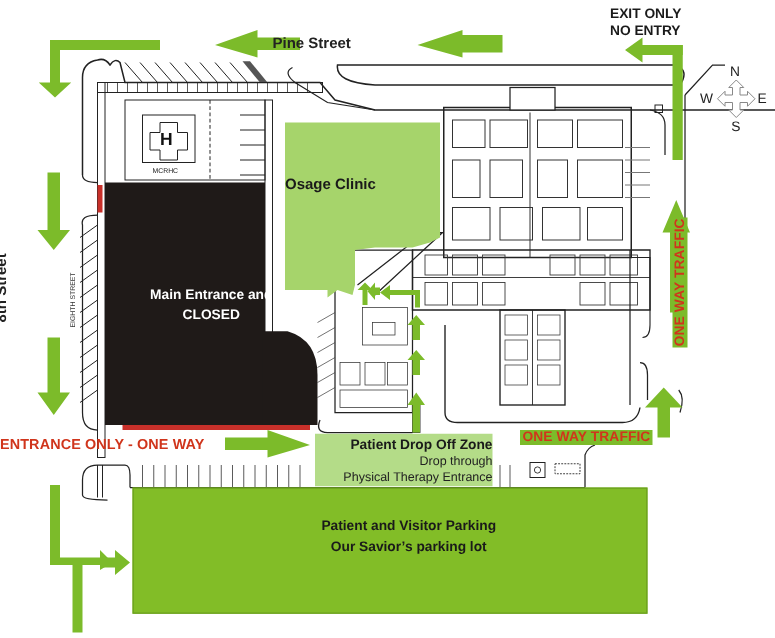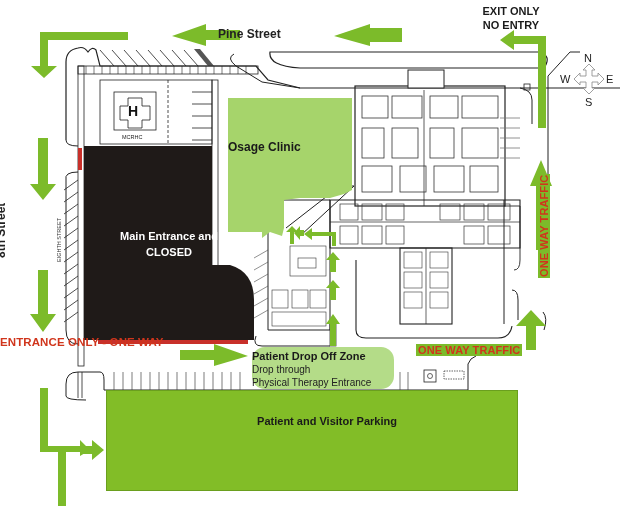--- a/index.html
+++ b/index.html
@@ -2,21 +2,21 @@
 <html><head>
 <meta charset="utf-8">
 <style>
   html, body { margin: 0; padding: 0; background: #ffffff; }
   body { width: 620px; height: 510px; position: relative; overflow: hidden; font-family: "Liberation Sans", sans-serif; }
   .abs { position: absolute; }
   .lbl { font-family: "Liberation Sans", sans-serif; font-weight: bold; color: #1a1a1a; white-space: nowrap; }
   .street { font-size: 12px; color: #222; }
   .redlbl { color: #d0351c; font-weight: bold; font-size: 11.5px; white-space: nowrap; letter-spacing: 0.1px; }
   .closed-lot { background: #1f1a18; color: #fff; }
-  .dropoff { background: #b4dc88; text-align: left; line-height: 13px; border-radius: 13px; }
+  .dropoff { background: #b4dc88; text-align: right; line-height: 13px; }
   .parking { background: #82bd27; border: 1px solid #6a9f1e; text-align: center; padding-left: 30px; }
   svg { position: absolute; left: 0; top: 0; }
 </style>
 </head>
 <body>
 
 <svg width="620" height="510" viewBox="0 0 620 510">
 
   <path d="M66 140 L66 62 Q66 50 78 48 Q84 46 88 52 Q92 46 96 50 L100 66 L256 66 L268 80 L300 88 L640 88" fill="none" stroke="#222" stroke-width="1.2"></path>
   <path d="M234 54 Q226 58 236 66 L262 82 L300 88" fill="none" stroke="#222" stroke-width="1"></path>
@@ -230,20 +230,21 @@
 <div class="abs" style="left:122px;top:134px;font-size:5.5px;color:#222;">MCRHC</div>
 
 <div class="abs dropoff" style="left:252px;top:347px;width:142px;height:42px;padding-top:3px;box-sizing:border-box;">
   <div class="lbl" style="font-size:11px;">Patient Drop Off Zone</div>
   <div style="font-size:10px;color:#222;">Drop through</div>
   <div style="font-size:10px;color:#222;">Physical Therapy Entrance</div>
 </div>
 
 <div class="abs parking" style="left:106px;top:390px;width:412px;height:101px;box-sizing:border-box;padding-top:22px;">
   <div class="lbl" style="font-size:11px;line-height:17px;">Patient and Visitor Parking</div>
+  <div class="lbl" style="font-size:11px;line-height:17px;">Our Savior’s parking lot</div>
 </div>
 
 <svg width="620" height="510" viewBox="0 0 620 510">
   <g fill="#7cbb2a">
 
     <path d="M128 32 L40 32 L40 66 L31 66 L44 78 L57 66 L48 66 L48 40 L128 40 Z"></path>
 
     <path d="M240 30 L206 30 L206 24 L172 36 L206 46 L206 40 L240 40 Z"></path>
 
     <path d="M402 28 L370 28 L370 24 L334 36 L370 46 L370 42 L402 42 Z"></path>
@@ -282,26 +283,26 @@
   </g>
 </svg>
 
 <div class="abs" style="left:538px;top:36px;width:8px;height:92px;background:#7cbb2a;"></div>
 <div class="abs" style="left:514px;top:36px;width:32px;height:8px;background:#7cbb2a;"></div>
 
 <div class="abs lbl street" style="left:218px;top:27px;">Pine Street</div>
 <div class="abs lbl street" style="left:-6px;top:258px;transform:rotate(-90deg);transform-origin:left top;font-size:12px;">8th Street</div>
 <div class="abs" style="left:56px;top:262px;transform:rotate(-90deg);transform-origin:left top;font-size:5.5px;color:#333;">EIGHTH STREET</div>
 
-<div class="abs lbl" style="left:473px;top:4px;font-size:11px;line-height:14px;text-align:center;width:76px;">
+<div class="abs lbl" style="left:488px;top:4px;font-size:11px;line-height:14px;width:76px;">
   <div>EXIT ONLY</div>
   <div>NO ENTRY</div>
 </div>
 
-<div class="abs redlbl" style="left:0px;top:336px;font-size:11.5px;">ENTRANCE ONLY - ONE WAY</div>
+<div class="abs redlbl" style="left:0px;top:350px;font-size:11.5px;">ENTRANCE ONLY - ONE WAY</div>
 <div class="abs redlbl" style="left:538px;top:278px;transform:rotate(-90deg);transform-origin:left top;font-size:11px;background:#7cbb2a;padding:0 1px;">ONE WAY TRAFFIC</div>
 <div class="abs redlbl" style="left:416px;top:344px;font-size:11px;background:#7cbb2a;padding:0 2px;">ONE WAY TRAFFIC</div>
 
 <svg width="620" height="510" viewBox="0 0 620 510">
   <g fill="#fff" stroke="#888" stroke-width="0.8">
     <path d="M589 64 L595 70 L592 70 L592 76 L598 76 L598 73 L604 79 L598 85 L598 82 L592 82 L592 88 L595 88 L589 94 L583 88 L586 88 L586 82 L580 82 L580 85 L574 79 L580 73 L580 76 L586 76 L586 70 L583 70 Z"></path>
   </g>
 </svg>
 <div class="abs" style="left:584px;top:52px;font-size:11px;color:#222;">N</div>
 <div class="abs" style="left:585px;top:96px;font-size:11px;color:#222;">S</div>

